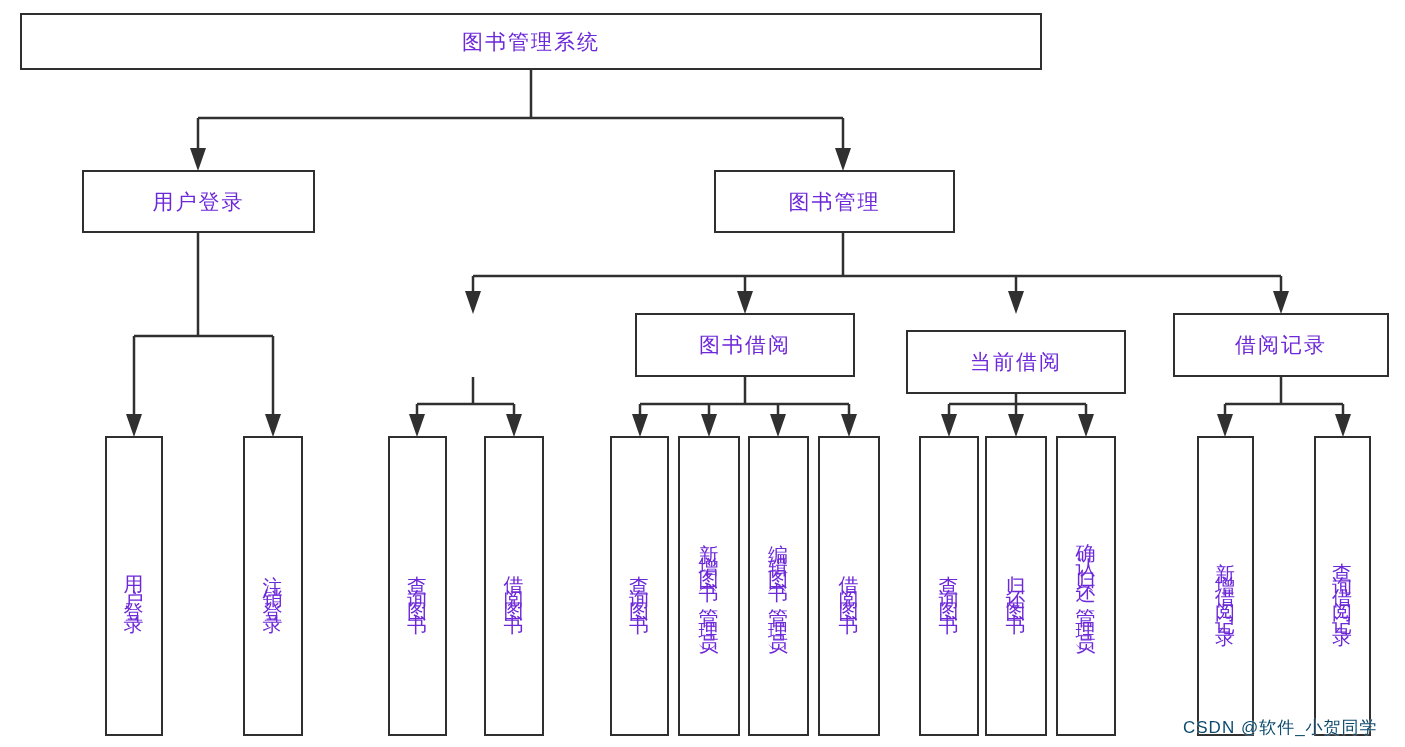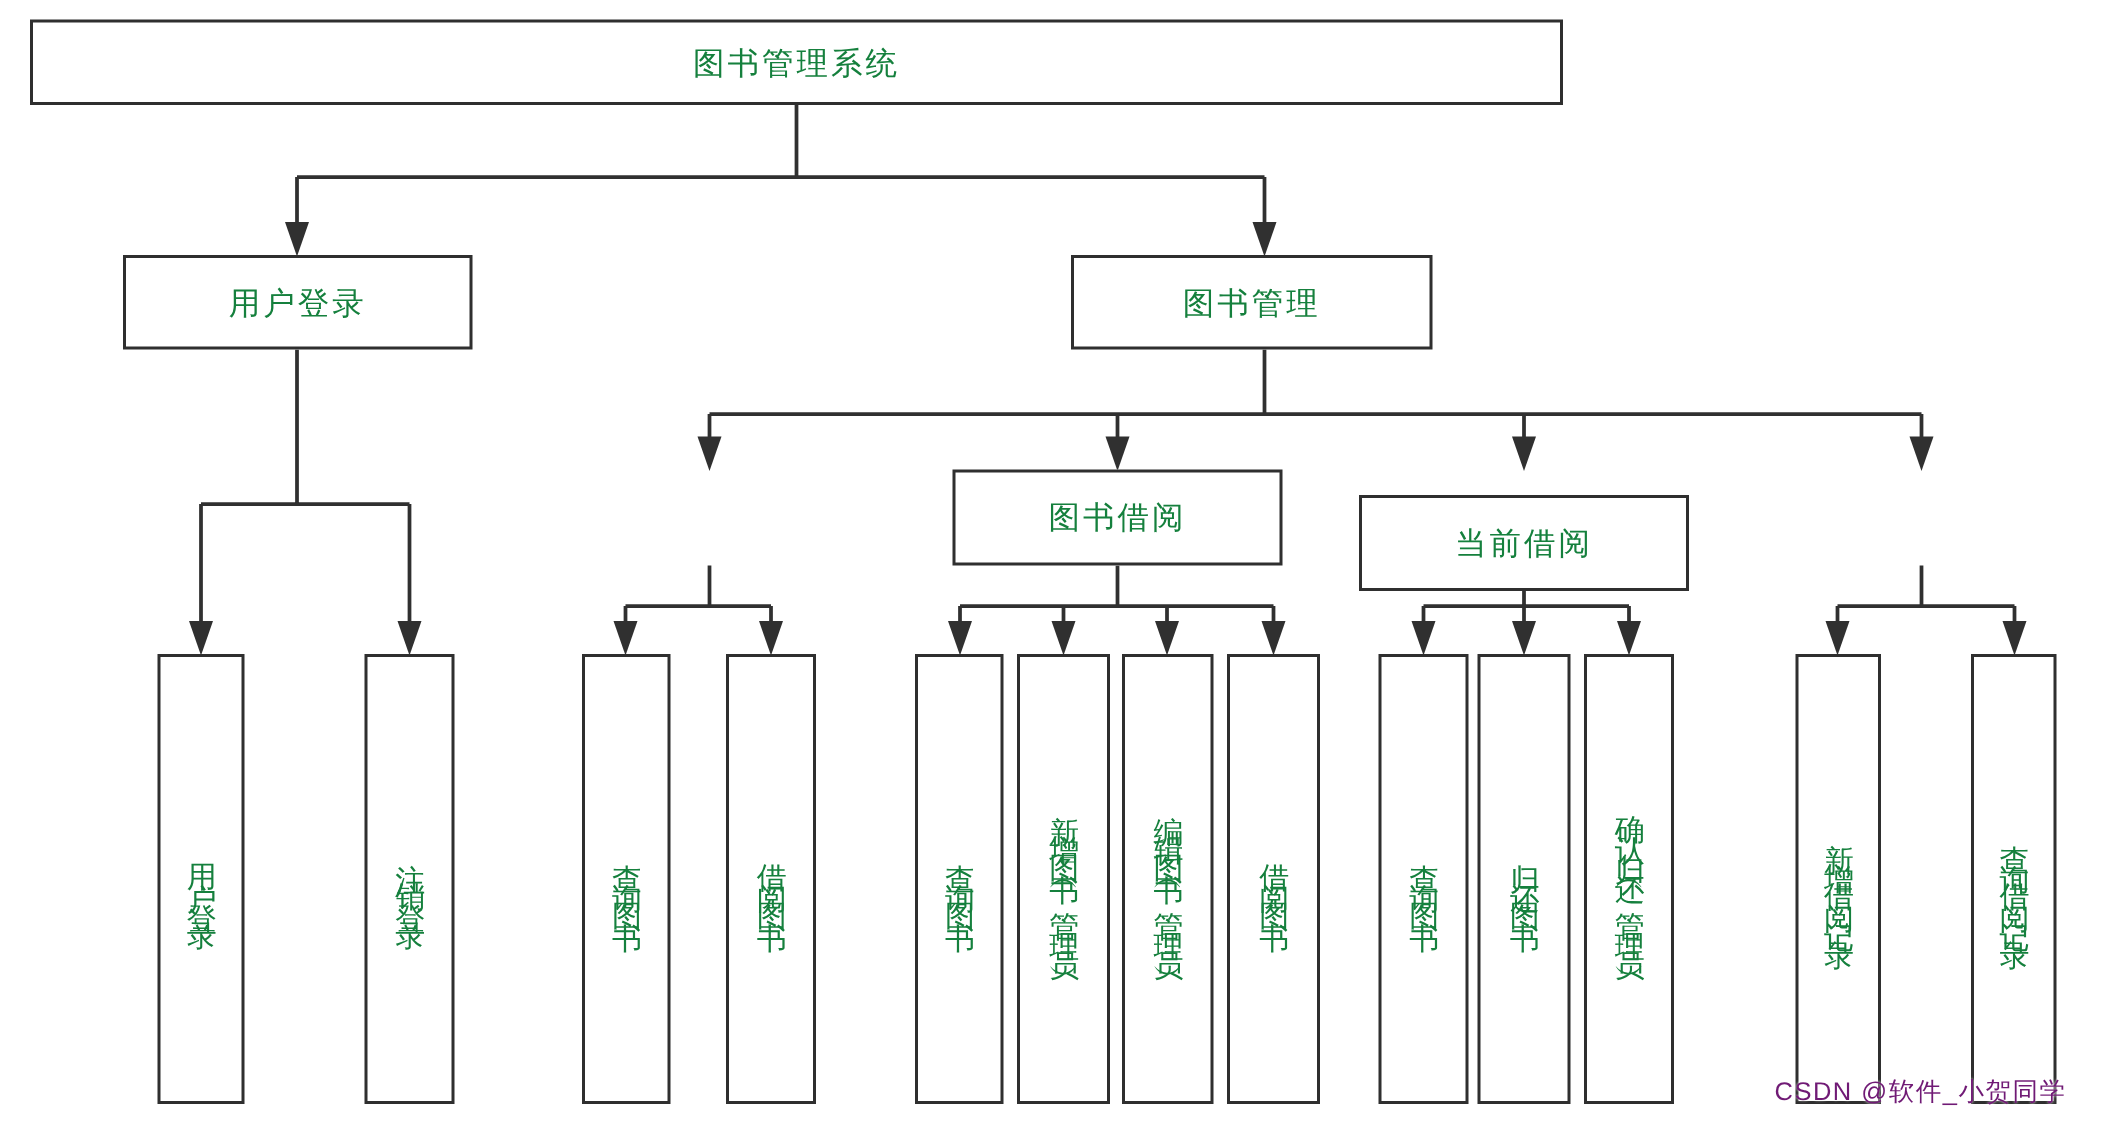--- a/index.html
+++ b/index.html
@@ -11,21 +11,21 @@
     overflow:hidden;
   }
   .node{
     position:absolute;
     box-sizing:border-box;
     border:2px solid #2f2f2f;
     background:#ffffff;
     display:flex;
     align-items:center;
     justify-content:center;
-    color:#15803d;
+    color:#6d28d9;
     z-index:2;
   }
   .node.h .lbl{
     font-size:21px;
     letter-spacing:2px;
     white-space:nowrap;
   }
   .node.v{
     border-width:2px;
   }
@@ -35,21 +35,21 @@
     letter-spacing:13px;
     line-height:1;
   }
   #connectors{
     position:absolute;left:0;top:0;z-index:1;
   }
   #watermark{
     position:absolute;
     left:1183px;top:716px;
     font-size:17px;
-    color:#701a75;
+    color:#0c4a6e;
     letter-spacing:1px;
     white-space:nowrap;
     z-index:3;
     text-shadow:0 0 2px #ffffff;
   }
 </style>
 </head>
 <body>
 
 <div id="canvas">
@@ -107,20 +107,23 @@
   <div class="node h" style="left:714px;top:170px;width:241px;height:63px;">
     <span class="lbl">图书管理</span>
   </div>
 
   <div class="node h" style="left:635px;top:313px;width:220px;height:64px;">
     <span class="lbl">图书借阅</span>
   </div>
   <div class="node h" style="left:906px;top:313px;width:220px;height:64px;margin-top:17px;">
     <span class="lbl">当前借阅</span>
   </div>
+  <div class="node h" style="left:1173px;top:313px;width:216px;height:64px;">
+    <span class="lbl">借阅记录</span>
+  </div>
 
   <div class="node v" style="left:105px;top:436px;width:58px;height:300px;">
     <span class="lbl">用户登录</span>
   </div>
   <div class="node v" style="left:243px;top:436px;width:60px;height:300px;">
     <span class="lbl">注销登录</span>
   </div>
 
   <div class="node v" style="left:388px;top:436px;width:59px;height:300px;">
     <span class="lbl">查询图书</span>

